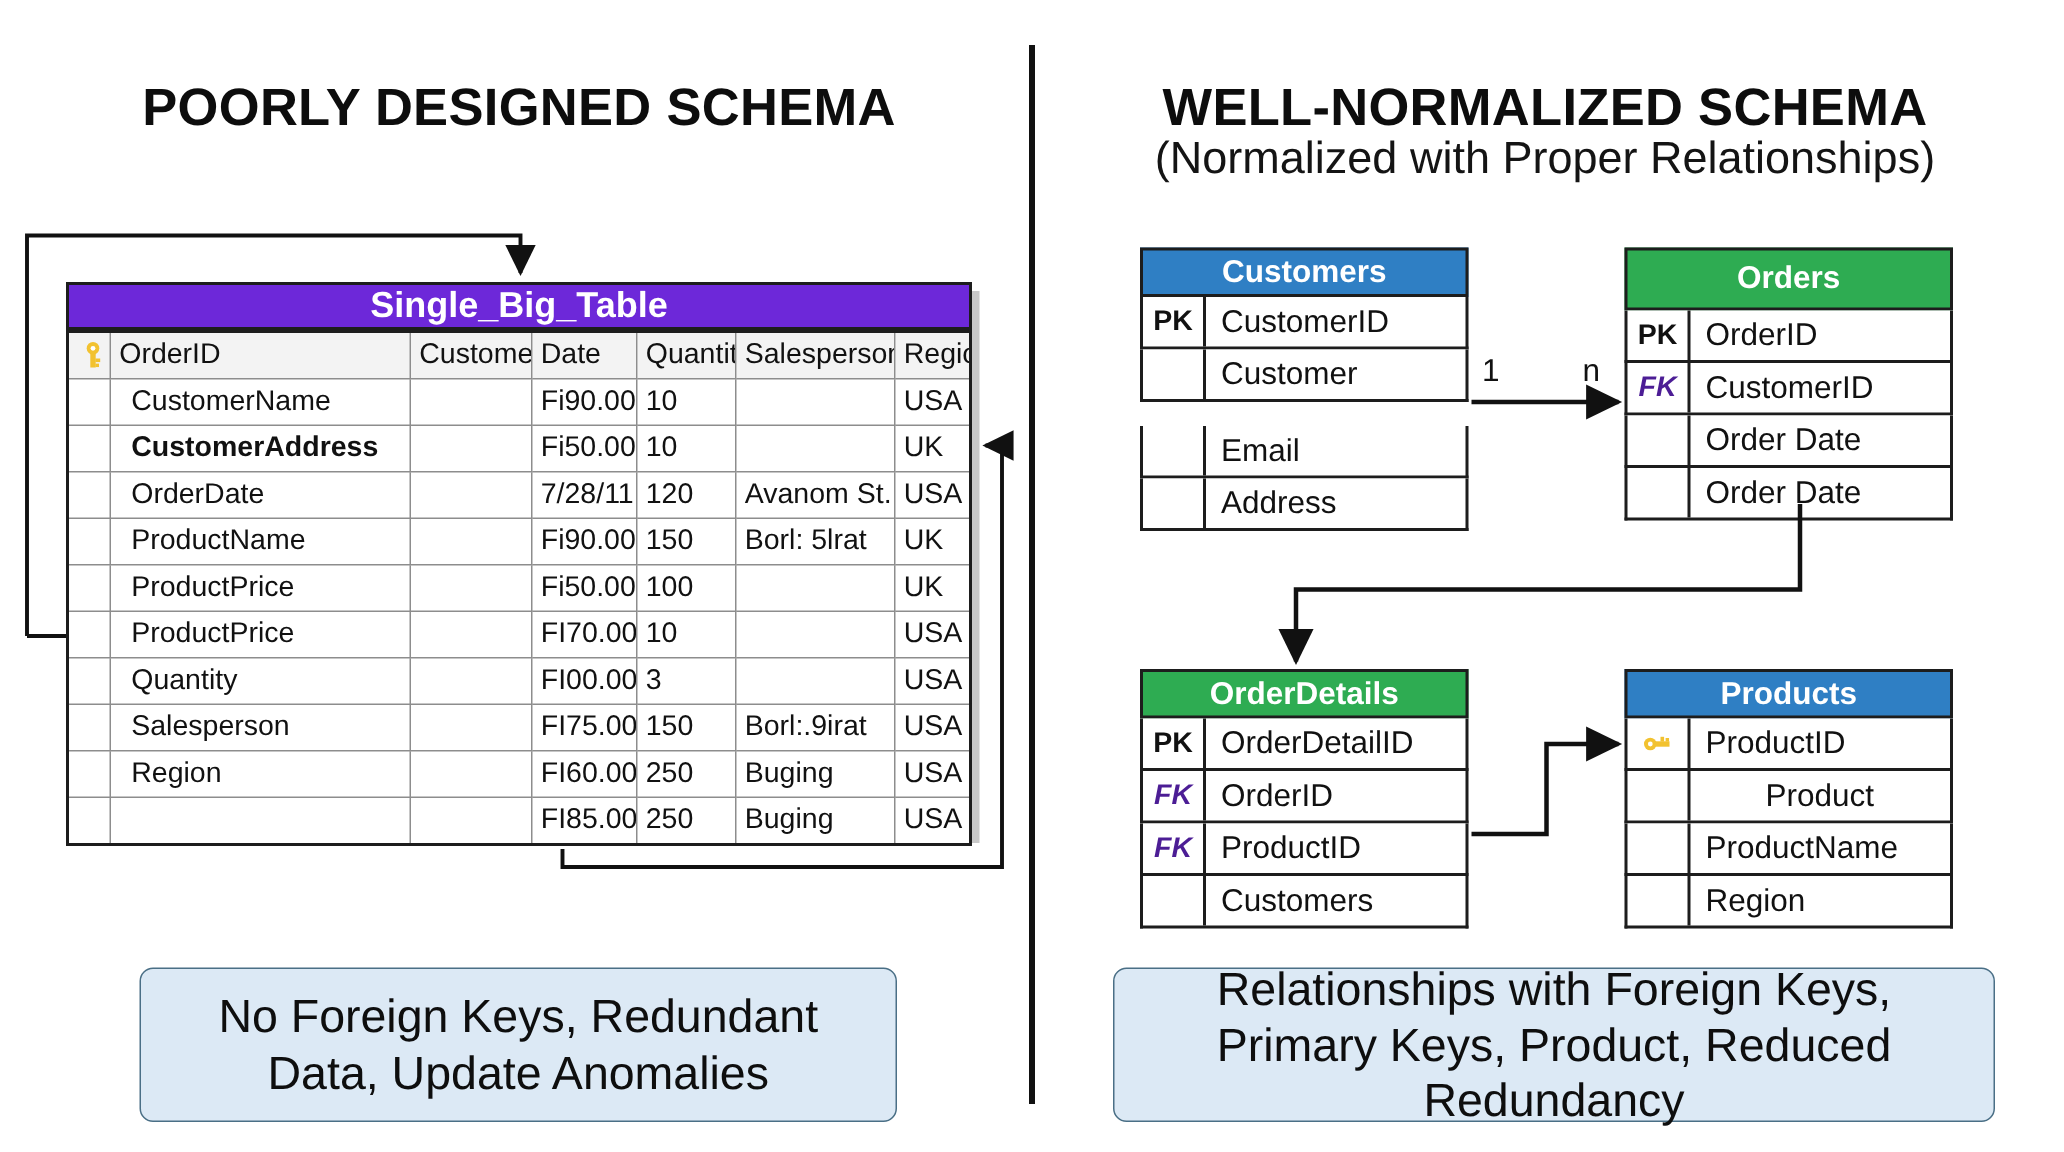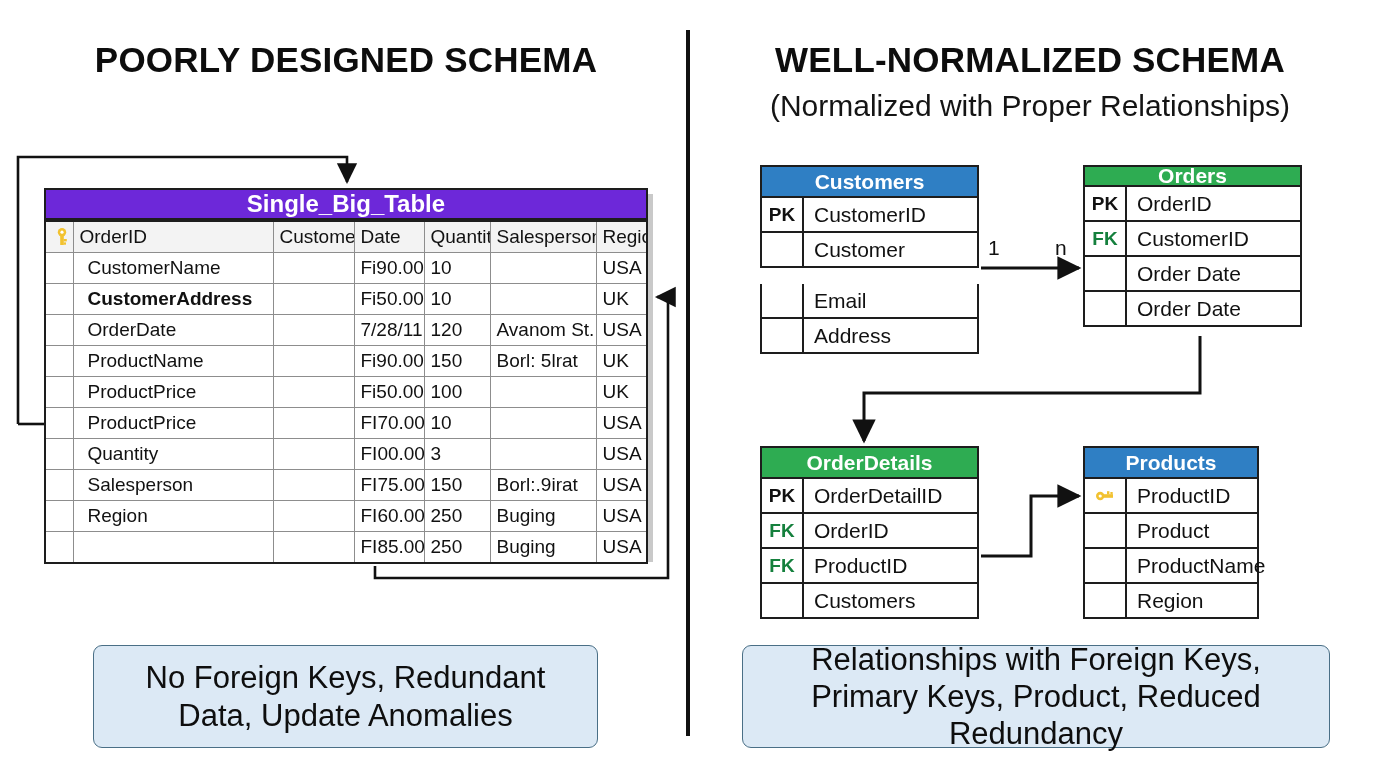--- a/index.html
+++ b/index.html
@@ -17,20 +17,21 @@
   .divider{
     position:absolute;left:686px;top:30px;width:4px;height:706px;
     background:#111111;
   }
 
   
   .panel-title{
     position:absolute;text-align:center;font-weight:bold;
     font-size:35px;letter-spacing:.2px;color:#0d0d0d;
     line-height:1.04;
+    margin-top:12px;
   }
   .panel-sub{
     position:absolute;text-align:center;font-size:30px;color:#141414;
     line-height:1.04;
   }
 
   
   .table{position:absolute;box-sizing:border-box;background:#fff;}
   .table .thead{
     box-sizing:border-box;
@@ -44,21 +45,21 @@
     border-bottom:2px solid #1d1d1d;
     background:#ffffff;
   }
   .row .keycell{
     box-sizing:border-box;
     border-right:2px solid #1d1d1d;
     display:flex;align-items:center;justify-content:center;
     font-weight:bold;font-size:19px;color:#111;
     flex:0 0 auto;
   }
-  .row .keycell.fk{color:#15803d;font-weight:bold;}
+  .row .keycell.fk{color:#4c1d95;font-weight:bold;font-style:italic;}
   .row .namecell{
     box-sizing:border-box;display:flex;align-items:center;
     padding-left:10px;font-size:21px;color:#111;flex:1 1 auto;
     white-space:nowrap;
   }
 
   
   .keyglyph{display:block;}
 
   
@@ -272,21 +273,21 @@
           <div class="namecell">Email</div>
         </div>
         <div class="row" style="height: 35px;">
           <div class="keycell" style="width: 42px;"></div>
           <div class="namecell">Address</div>
         </div>
       </div>
   </div>
 
   <div class="table card" id="tbl-orders" style="left:1083px;top:165px;width:219px;">
-    <div class="thead" style="height: 22px; font-size: 21px; background: rgb(46, 172, 82);">Orders</div>
+    <div class="thead" style="height: 42px; font-size: 21px; background: rgb(46, 172, 82);">Orders</div>
     <div class="tbody">
         <div class="row" style="height: 35px;">
           <div class="keycell" style="width: 42px;">PK</div>
           <div class="namecell">OrderID</div>
         </div>
         <div class="row" style="height: 35px;">
           <div class="keycell fk" style="width: 42px;">FK</div>
           <div class="namecell">CustomerID</div>
         </div>
         <div class="row" style="height: 35px;">
@@ -315,38 +316,38 @@
           <div class="keycell fk" style="width: 42px;">FK</div>
           <div class="namecell">ProductID</div>
         </div>
         <div class="row" style="height: 35px;">
           <div class="keycell" style="width: 42px;"></div>
           <div class="namecell">Customers</div>
         </div>
       </div>
   </div>
 
-  <div class="table card" id="tbl-products" style="left:1083px;top:446px;width:176px;">
+  <div class="table card" id="tbl-products" style="left:1083px;top:446px;width:219px;">
     <div class="thead" style="height: 33px; font-size: 21px; background: rgb(47, 127, 196);">Products</div>
     <div class="tbody">
         <div class="row" style="height: 35px;">
           <div class="keycell" style="width: 42px;">
             <svg class="keyglyph" width="20" height="20" viewBox="0 0 20 20">
               <g transform="rotate(-90 10 10)">
                 <circle cx="10" cy="5.2" r="4.2" fill="#f2c230"></circle>
                 <circle cx="10" cy="5.2" r="1.6" fill="#ffffff"></circle>
                 <rect x="8.2" y="8" width="3.6" height="10" fill="#f2c230"></rect>
                 <rect x="11.6" y="12" width="3.2" height="2.4" fill="#f2c230"></rect>
                 <rect x="11.6" y="15.4" width="2.4" height="2.3" fill="#f2c230"></rect>
               </g>
             </svg>
           </div>
           <div class="namecell">ProductID</div>
         </div>
-        <div class="row" style="height: 35px;">
+        <div class="row" style="height: 35px; gap: 40px;">
           <div class="keycell" style="width: 42px;"></div>
           <div class="namecell">Product</div>
         </div>
         <div class="row" style="height: 35px;">
           <div class="keycell" style="width: 42px;"></div>
           <div class="namecell">ProductName</div>
         </div>
         <div class="row" style="height: 35px;">
           <div class="keycell" style="width: 42px;"></div>
           <div class="namecell">Region</div>

